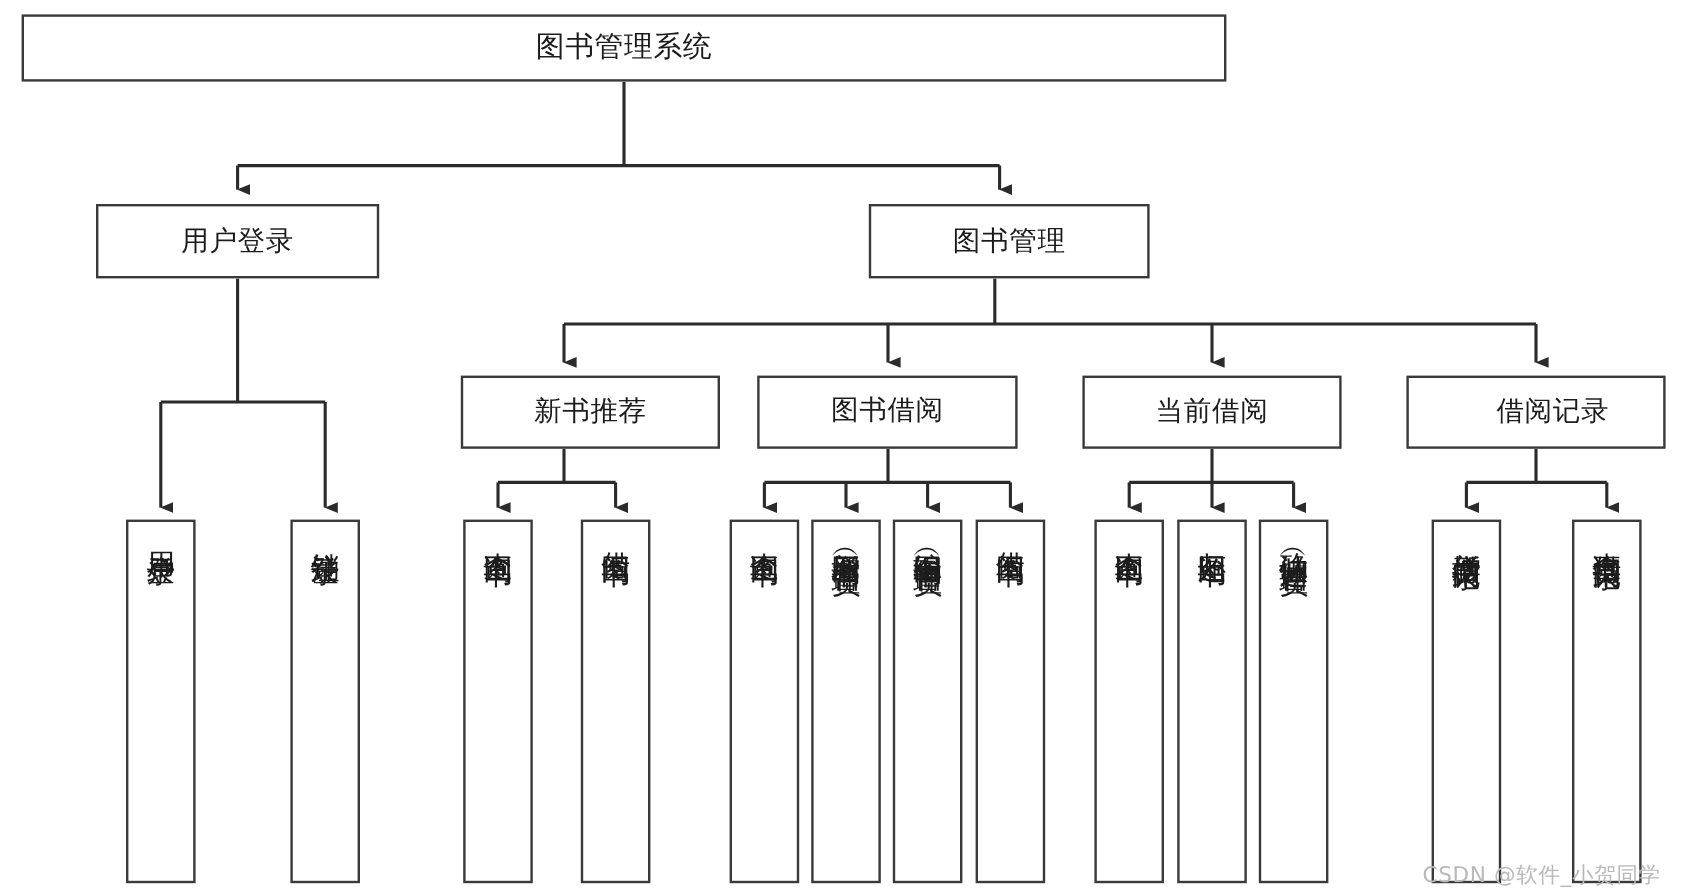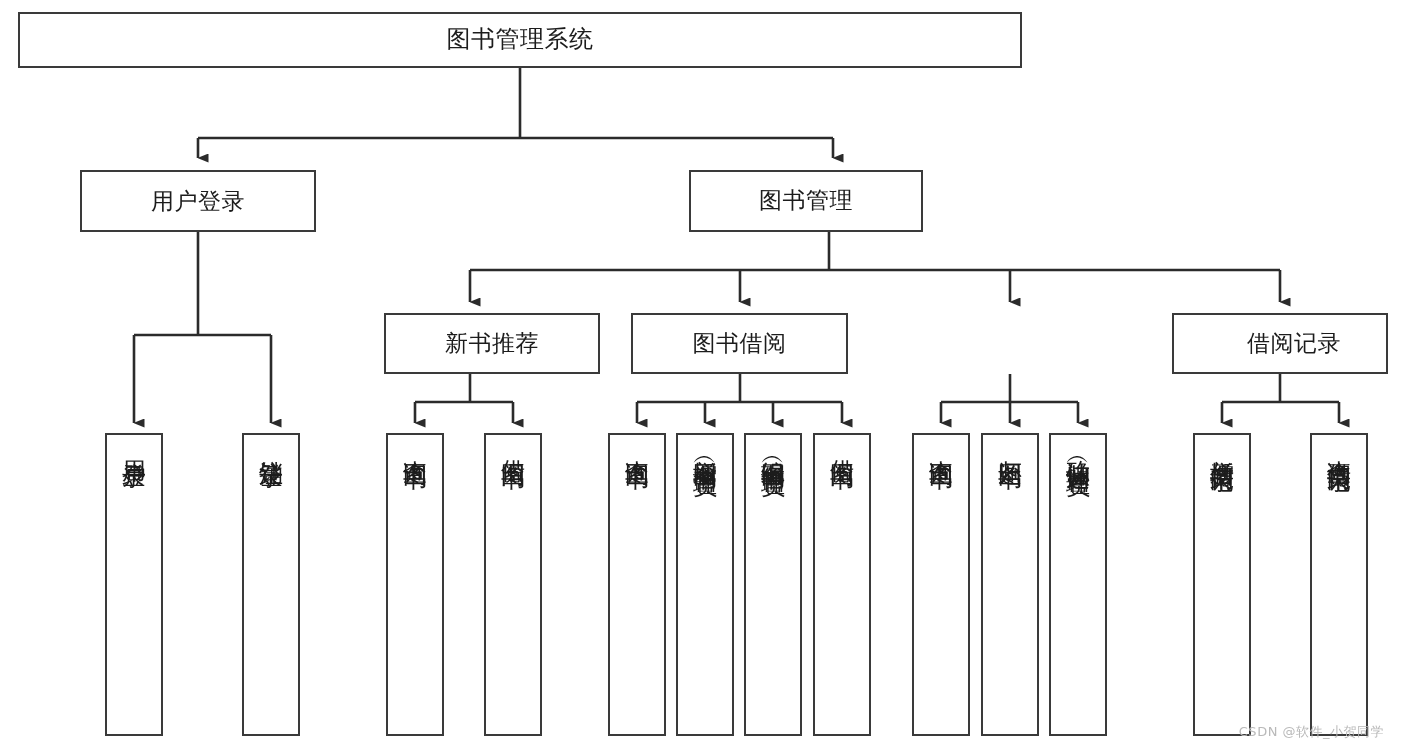--- a/index.html
+++ b/index.html
@@ -63,21 +63,21 @@
     left: 0;
     top: 0;
     width: 1405px;
     height: 747px;
     pointer-events: none;
   }
   .watermark {
     position: absolute;
     right: 10px;
     bottom: 6px;
-    font-size: 13px;
+    font-size: 18px;
     color: #b9b9b9;
     font-family: "DejaVu Sans", "Liberation Sans", sans-serif;
     white-space: nowrap;
     letter-spacing: 0.5px;
   }
 </style>
 </head>
 <body>
 
 <div id="diagram-root">
@@ -135,32 +135,35 @@
   </svg>
 
   <div class="node horiz root" style="left:18px; top:12px; width:1004px; height:56px;">
     <span class="node-label">图书管理系统</span>
   </div>
 
   <div class="node horiz" style="left:80px; top:170px; width:236px; height:62px;">
     <span class="node-label">用户登录</span>
   </div>
 
-  <div class="node horiz" style="left:689px; top:170px; width:234px; height:62px;font-family:Liberation Serif, serif;">
+  <div class="node horiz" style="left:724px; top:170px; width:234px; height:62px;">
     <span class="node-label">图书管理</span>
   </div>
 
   <div class="node horiz" style="left:384px; top:313px; width:216px; height:61px;">
     <span class="node-label">新书推荐</span>
   </div>
 
-  <div class="node horiz" style="left:631px; top:313px; width:217px; height:61px;">
+  <div class="node horiz" style="left:631px; top:313px; width:217px; height:61px;font-family:Liberation Mono, monospace;">
     <span class="node-label">图书借阅</span>
   </div>
 
+  <div class="node horiz" style="left:902px; top:313px; width:216px; height:61px;">
+    <span class="node-label">当前借阅</span>
+  </div>
 
   <div class="node horiz" style="left:1172px; top:313px; width:216px; height:61px;padding-left:28px;">
     <span class="node-label">借阅记录</span>
   </div>
 
   <div class="node vert" style="left:105px; top:433px; width:58px; height:303px;">
     <span class="node-label">用户登录</span>
   </div>
 
   <div class="node vert" style="left:242px; top:433px; width:58px; height:303px;">

